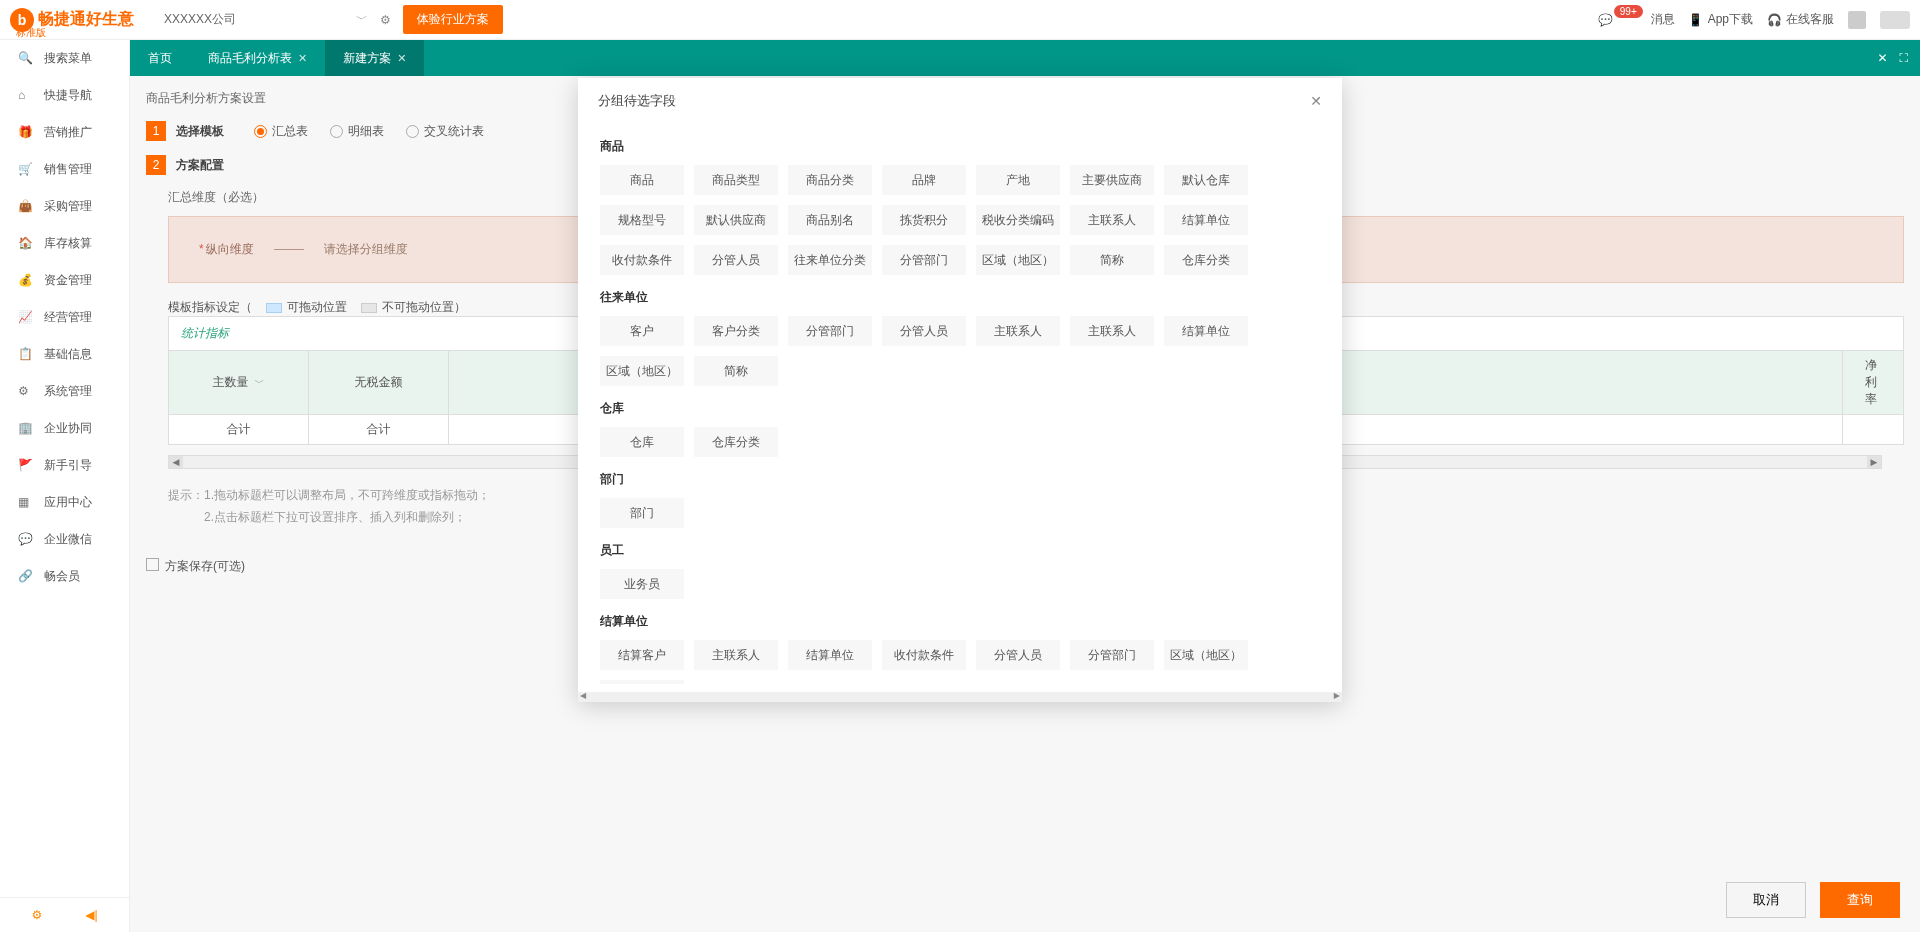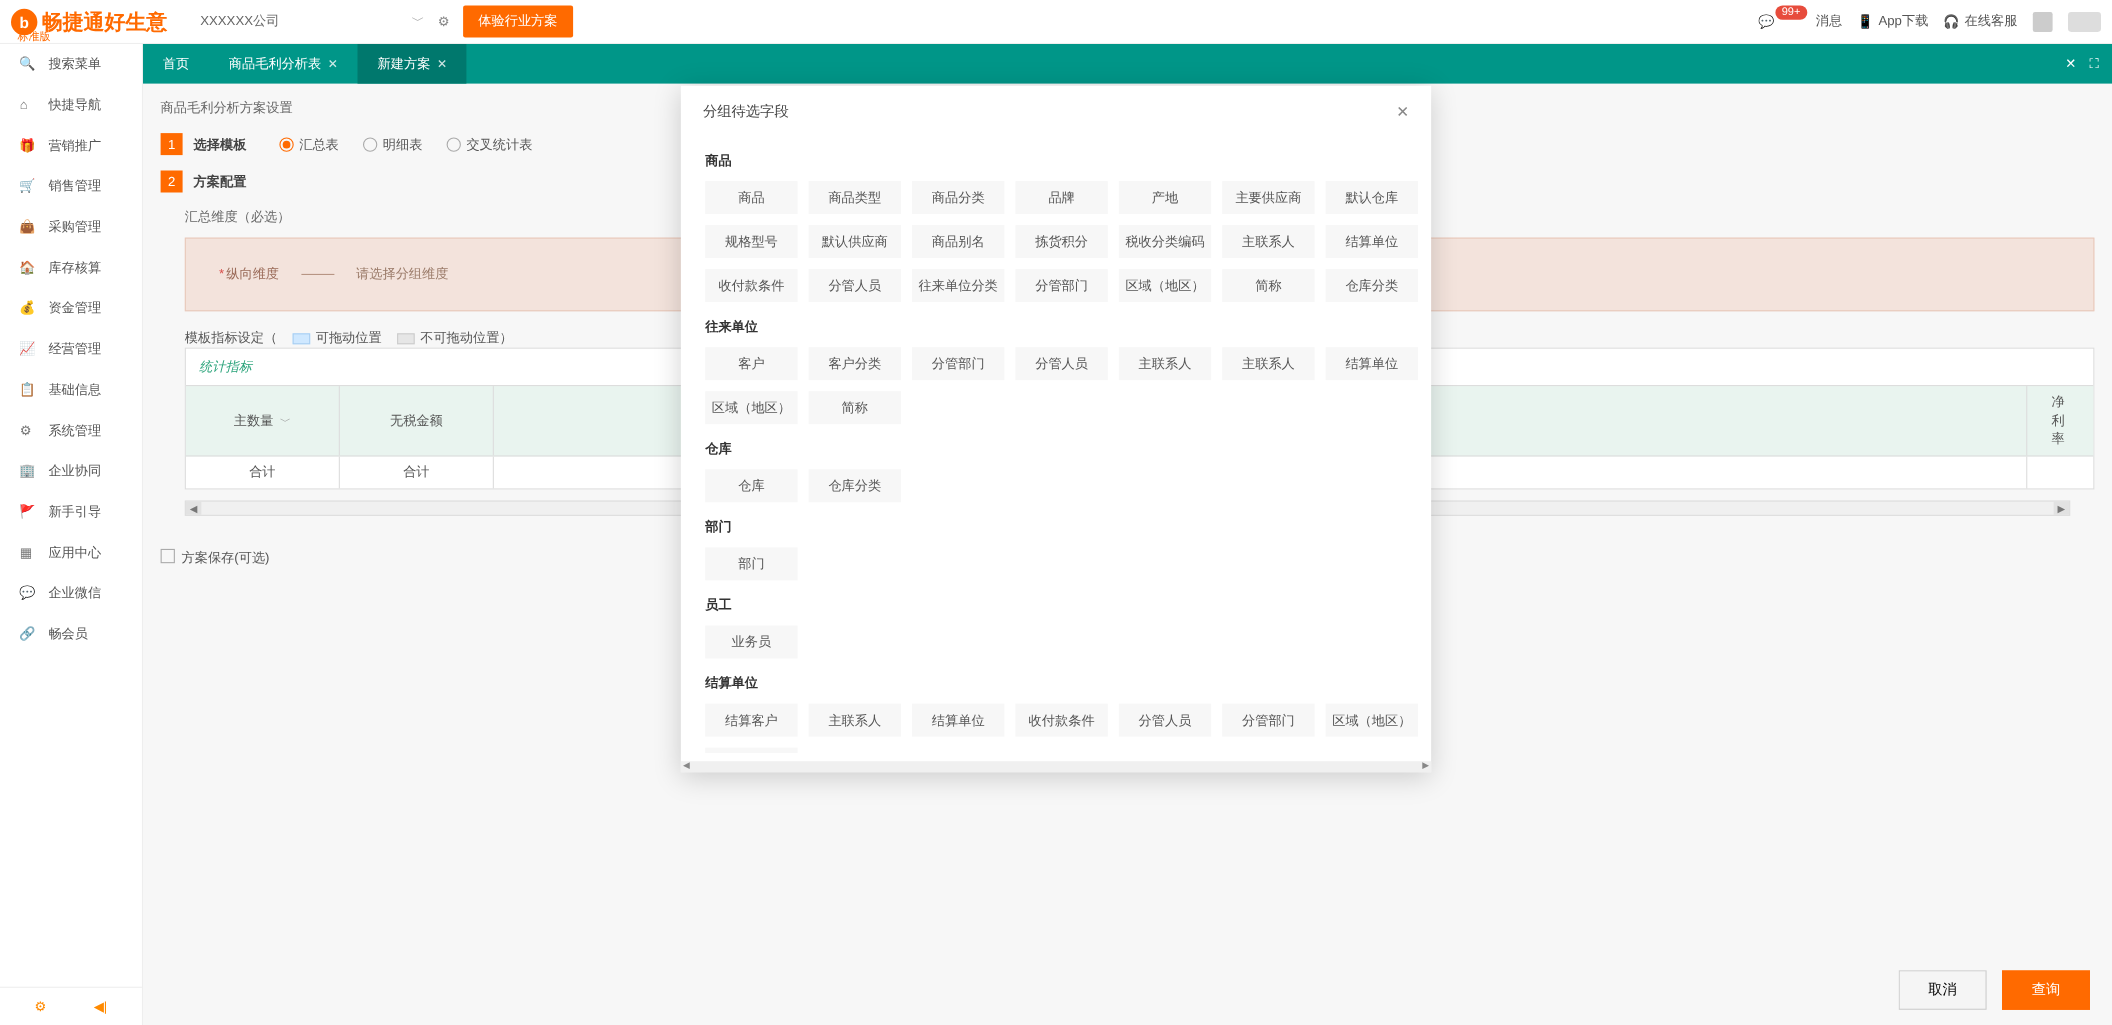--- a/index.html
+++ b/index.html
@@ -2,21 +2,21 @@
 <html><head>
 <meta charset="utf-8">
 <style>
 * { box-sizing: border-box; margin: 0; padding: 0; }
 body { font-family: "Microsoft YaHei", sans-serif; font-size: 12px; color: #333; background: #fff; overflow: hidden; }
 
 
 .header { height: 40px; display: flex; align-items: center; padding: 0 10px; border-bottom: 1px solid #eee; }
 .logo { display: flex; align-items: center; gap: 4px; }
 .logo-icon { width: 24px; height: 24px; background: #ff6a00; border-radius: 50%; display: flex; align-items: center; justify-content: center; color: #fff; font-weight: bold; font-size: 14px; }
-.logo-txt { color: #ff6a00; font-size: 19px; font-weight: bold; }
+.logo-txt { color: #ff6a00; font-size: 16px; font-weight: bold; }
 .logo-sub { color: #ff6a00; font-size: 10px; position: absolute; top: 26px; left: 16px; }
 .company-sel { margin-left: 30px; display: flex; align-items: center; gap: 120px; color: #666; cursor: pointer; }
 .company-sel .caret { color: #aaa; }
 .gear { margin-left: 12px; color: #888; cursor: pointer; }
 .orange-btn { margin-left: 12px; background: #ff6a00; color: #fff; padding: 6px 14px; border: none; border-radius: 2px; cursor: pointer; font-size: 12px; }
 .header-right { margin-left: auto; display: flex; align-items: center; gap: 14px; color: #555; }
 .hdr-item { display: flex; align-items: center; gap: 4px; cursor: pointer; }
 .badge { background: #e74c3c; color: #fff; font-size: 10px; padding: 1px 6px; border-radius: 8px; position: relative; top: -8px; left: -4px; }
 .avatar { width: 18px; height: 18px; background: #ccc; border-radius: 2px; }
 .avatar-rect { width: 30px; height: 18px; background: #ddd; border-radius: 3px; }
@@ -75,21 +75,21 @@
 .hscroll .lbtn { left: 0; } .hscroll .rbtn { right: 0; }
 
 .tips { margin: 16px 22px 0 22px; color: #999; line-height: 1.8; }
 
 .save-row { margin-top: 30px; display: flex; align-items: flex-start; gap: 6px; color: #555; }
 .cb { width: 13px; height: 13px; border: 1px solid #aaa; display: inline-block; }
 
 .footer-btns { position: fixed; right: 20px; bottom: 14px; display: flex; gap: 14px; }
 .btn { padding: 8px 26px; border: 1px solid #ccc; background: #f5f5f5; cursor: pointer; font-size: 13px; }
 .btn.primary { background: #ff6a00; color: #fff; border-color: #ff6a00; }
-.modal { position: fixed; top: 78px; left: 50%; transform: translateX(-50%); width: 682px; background: #fff; box-shadow: 0 4px 24px rgba(0,0,0,.18); z-index: 100; }
+.modal { position: fixed; top: 78px; left: 50%; transform: translateX(-50%); width: 764px; background: #fff; box-shadow: 0 4px 24px rgba(0,0,0,.18); z-index: 100; }
 .modal-hd { padding: 14px 20px; display: flex; align-items: center; justify-content: space-between; font-size: 13px; color: #444; }
 .modal-close { cursor: pointer; color: #888; font-size: 14px; }
 .modal-bd { max-height: 560px; overflow-y: auto; padding: 0 8px 16px 22px; position: relative; }
 .modal-bd::-webkit-scrollbar { width: 8px; }
 .modal-bd::-webkit-scrollbar-thumb { background: #ccc; border-radius: 4px; }
 .grp-title { font-size: 12px; color: #333; font-weight: bold; margin: 14px 0 10px 0; }
 .chip-row { display: flex; flex-wrap: wrap; gap: 10px; }
 .chip { width: 84px; height: 30px; background: #f7f7f7; display: flex; align-items: center; justify-content: center; color: #555; cursor: pointer; font-size: 12px; }
 .modal-hscroll { height: 10px; background: #f0f0f0; margin-top: 8px; position: relative; }
 .modal-hscroll::before { content: "◀"; position: absolute; left: 2px; top: -1px; font-size: 8px; color: #888; }
@@ -287,20 +287,24 @@
           <div class="ind-cell col-c">合计</div>
           <div class="ind-cell col-d"></div>
         </div>
       </div>
 
       <div class="hscroll">
         <div class="lbtn">◀</div>
         <div class="rbtn">▶</div>
       </div>
 
+      <div class="tips">
+        <span>提示：</span><span>1.拖动标题栏可以调整布局，不可跨维度或指标拖动；</span><br>
+        <span style="visibility:hidden">提示：</span><span>2.点击标题栏下拉可设置排序、插入列和删除列；</span>
+      </div>
 
       <div class="save-row">
         <span class="cb"></span>
         <span>方案保存(可选)</span>
       </div>
     </div>
   </div>
 </div>
 
 <div class="footer-btns">

